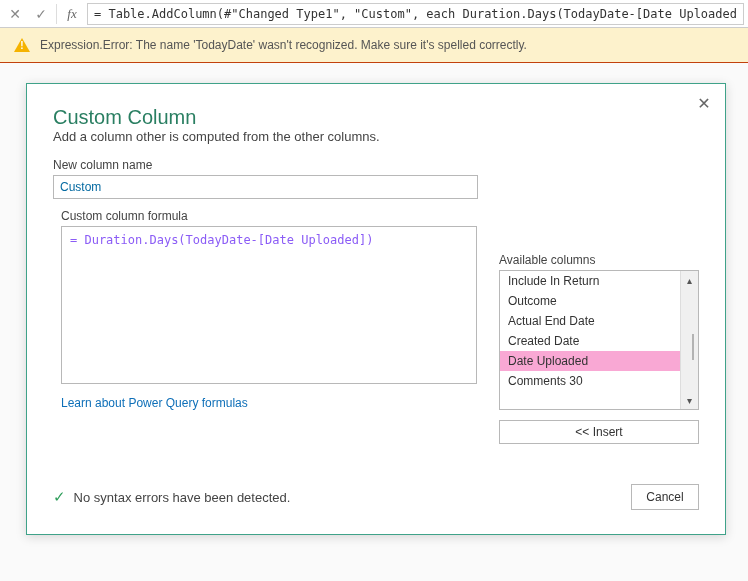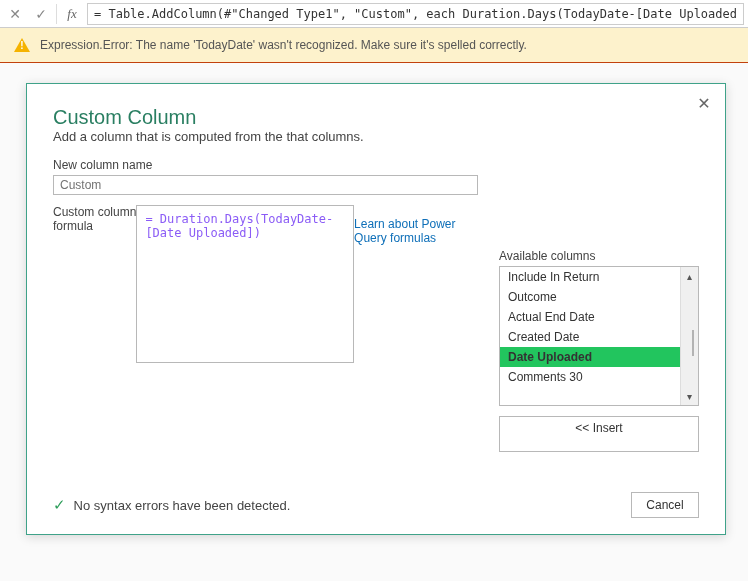--- a/index.html
+++ b/index.html
@@ -110,30 +110,30 @@
     font-size: 12px;
     color: #444;
     margin-bottom: 3px;
   }
   .txt-input {
     width: 425px;
     height: 24px;
     border: 1px solid #b8b8b8;
     padding: 0 6px;
     font-size: 12px;
-    color: #737373;
+    color: #0369a1;
     font-family: "Segoe UI", Arial, sans-serif;
     outline: none;
   }
   .two-col {
     display: flex;
     gap: 22px;
     margin-top: 10px;
   }
-  .col-left { flex: 1; display:flex; flex-direction:row; }
+  .col-left { flex: 1; display:flex; flex-direction:column;margin-left:8px; }
   .col-right { width: 200px; display:flex; flex-direction:column;margin-top:44px; }
   .formula-box {
     border: 1px solid #b8b8b8;
     height: 158px;
     padding: 6px 8px;
     font-family: Consolas, monospace;
     font-size: 12px;
     color: #8b5cf6;
     white-space: pre-wrap;
     overflow: auto;
@@ -165,24 +165,24 @@
     top: 45px; height: 26px;
     background:#c7c7c7; border:1px solid #b3b3b3;
   }
   .avail-item {
     padding: 3px 8px;
     font-size: 12px;
     color: #333;
     cursor: pointer;
     width: calc(100% - 18px);
   }
-  .avail-item.selected { background: #22c55e; font-weight: bold; }
+  .avail-item.selected { background: #f9a8d4; }
   .insert-btn {
     margin-top: 10px;
-    height: 36px;
+    height: 24px;
     border: 1px solid #b8b8b8;
     background: #fff;
     text-align: center;
     line-height: 22px;
     font-size: 12px;
     color: #333;
     cursor: pointer;
   }
   .learn-link {
     color: #0E6FB8;
@@ -225,21 +225,21 @@
 
 <div class="error-banner">
   <div class="warn-icon"></div>
   <div class="error-text">Expression.Error: The name 'TodayDate' wasn't recognized.  Make sure it's spelled correctly.</div>
 </div>
 
 <div class="canvas">
   <div class="dialog">
     <div class="close-x">✕</div>
     <div class="dlg-title">Custom Column</div>
-    <div class="dlg-sub">Add a column that is computed from the that columns.</div>
+    <div class="dlg-sub">Add a column other is computed from the other columns.</div>
 
     <div class="field-label">New column name</div>
     <input type="text" class="txt-input" value="Custom" style="">
 
     <div class="two-col">
       <div class="col-left">
         <div class="field-label">Custom column formula</div>
         <div class="formula-box">= Duration.Days(TodayDate-[Date Uploaded])</div>
         <div class="learn-link">Learn about Power Query formulas</div>
       </div>

